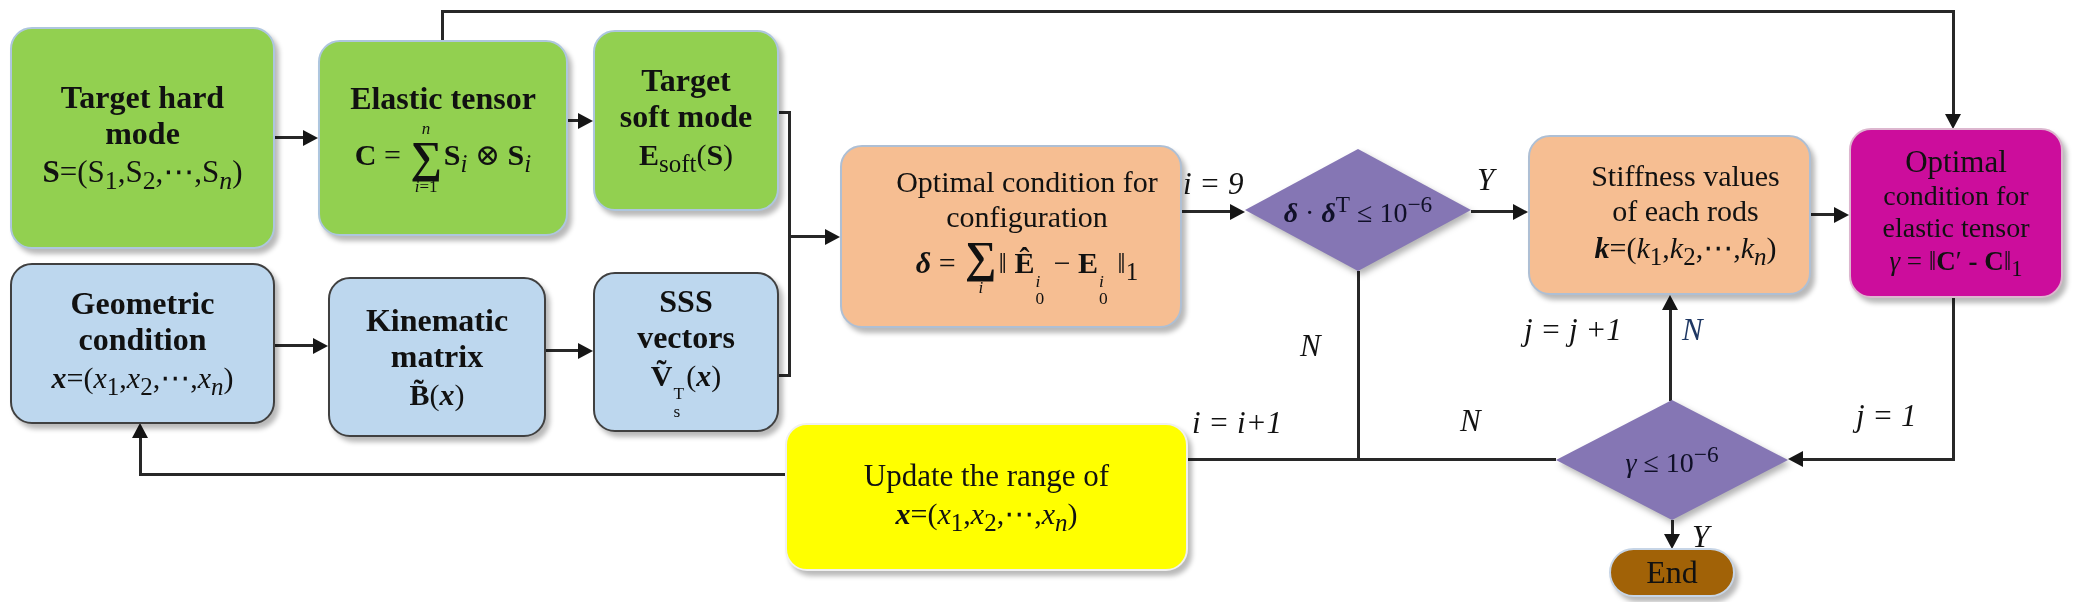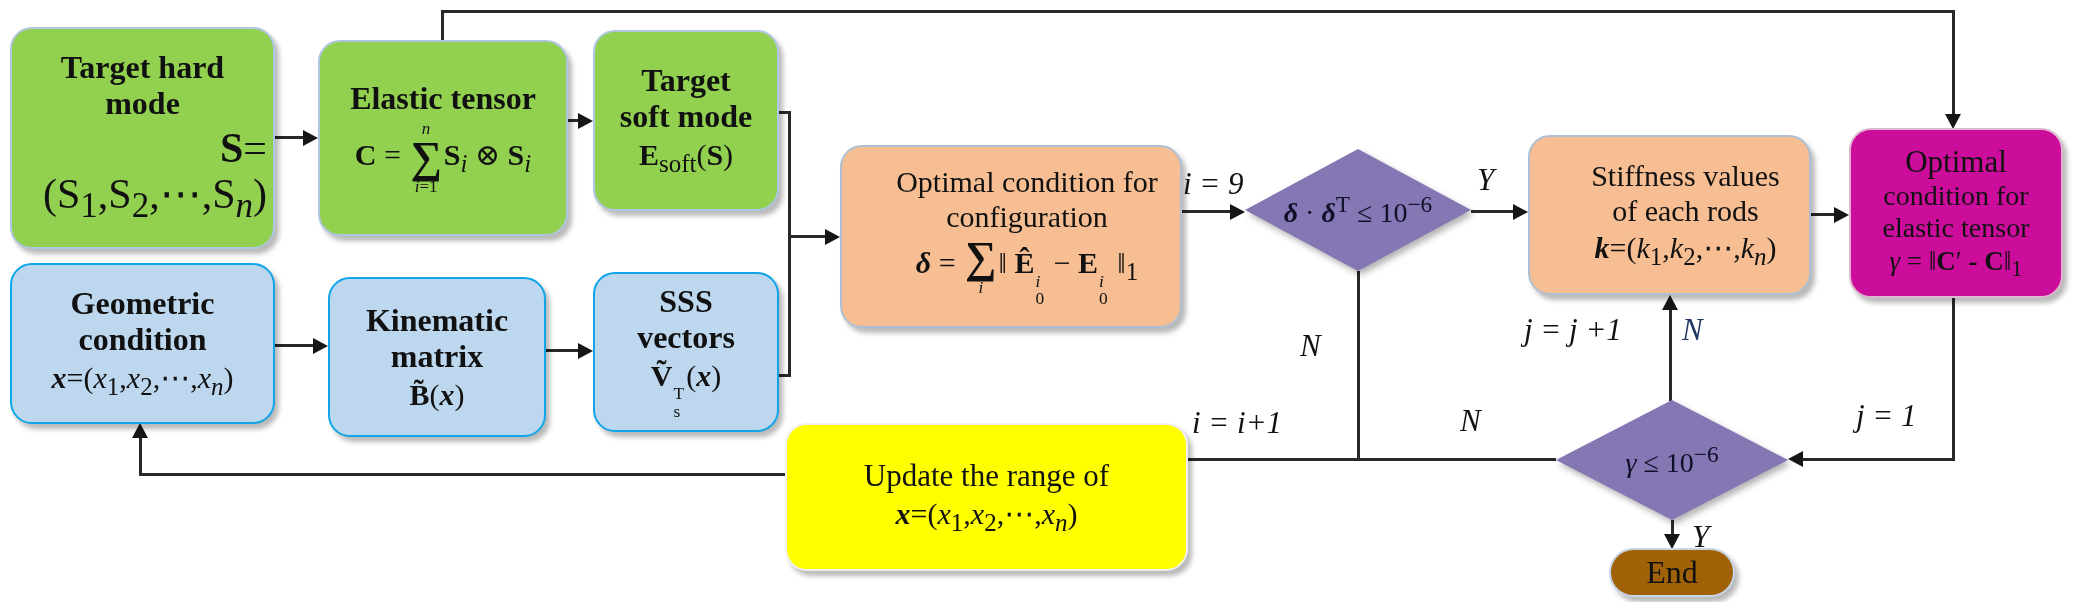--- a/index.html
+++ b/index.html
@@ -7,29 +7,29 @@
     position:relative;width:2075px;height:602px;background:#ffffff;overflow:hidden;
     font-family:"Liberation Serif","DejaVu Serif",serif;color:#111;
   }
   .node{
     position:absolute;border-radius:22px;
     display:flex;flex-direction:column;align-items:center;justify-content:center;
     text-align:center;box-sizing:border-box;padding:4px 6px;
     box-shadow:4px 5px 5px rgba(0,0,0,0.28);z-index:2;
   }
   .green{background:#92D050;border:2px solid #aec6de;}
-  .blue{background:#BDD7EE;border:2px solid #0ea5e9;}
+  .blue{background:#BDD7EE;border:2px solid #404040;}
   .orange{background:#F6BE92;border:2px solid #aebfd4;padding-left:38px;}
   .magenta{background:#CC0D9C;border:2px solid #ddb6cf;}
   .yellow{background:#FFFF00;border:2px solid #f0f0f0;}
   .endbox{background:#a16207;border:2px solid #c7d5e6;border-radius:26px;}
   .t{font-weight:bold;font-size:32px;line-height:1.12;}
   .t-reg{font-weight:normal;font-size:30px;line-height:1.15;}
   .f{font-size:30px;line-height:1.1;margin-top:3px;}
-  .f-big{font-size:42px;text-align:right;}
+  .f-big{font-size:31px;text-align:right;}
   .sum{display:inline-flex;flex-direction:column;align-items:center;line-height:0.92;vertical-align:middle;margin:0 2px;}
   .sum .lim{font-size:17px;line-height:1;}
   .sum .sg{font-size:44px;font-weight:bold;line-height:0.95;}
   .st{display:inline-flex;flex-direction:column;align-items:flex-start;line-height:1;vertical-align:-0.45em;margin-left:1px;margin-right:2px;}
   .st span{font-size:0.58em;}
   
   .dwrap{position:absolute;z-index:2;filter:drop-shadow(3px 4px 3px rgba(0,0,0,0.3));}
   .diamond{
     width:100%;height:100%;background:#8576B4;
     clip-path:polygon(50% 0,100% 50%,50% 100%,0 50%);

